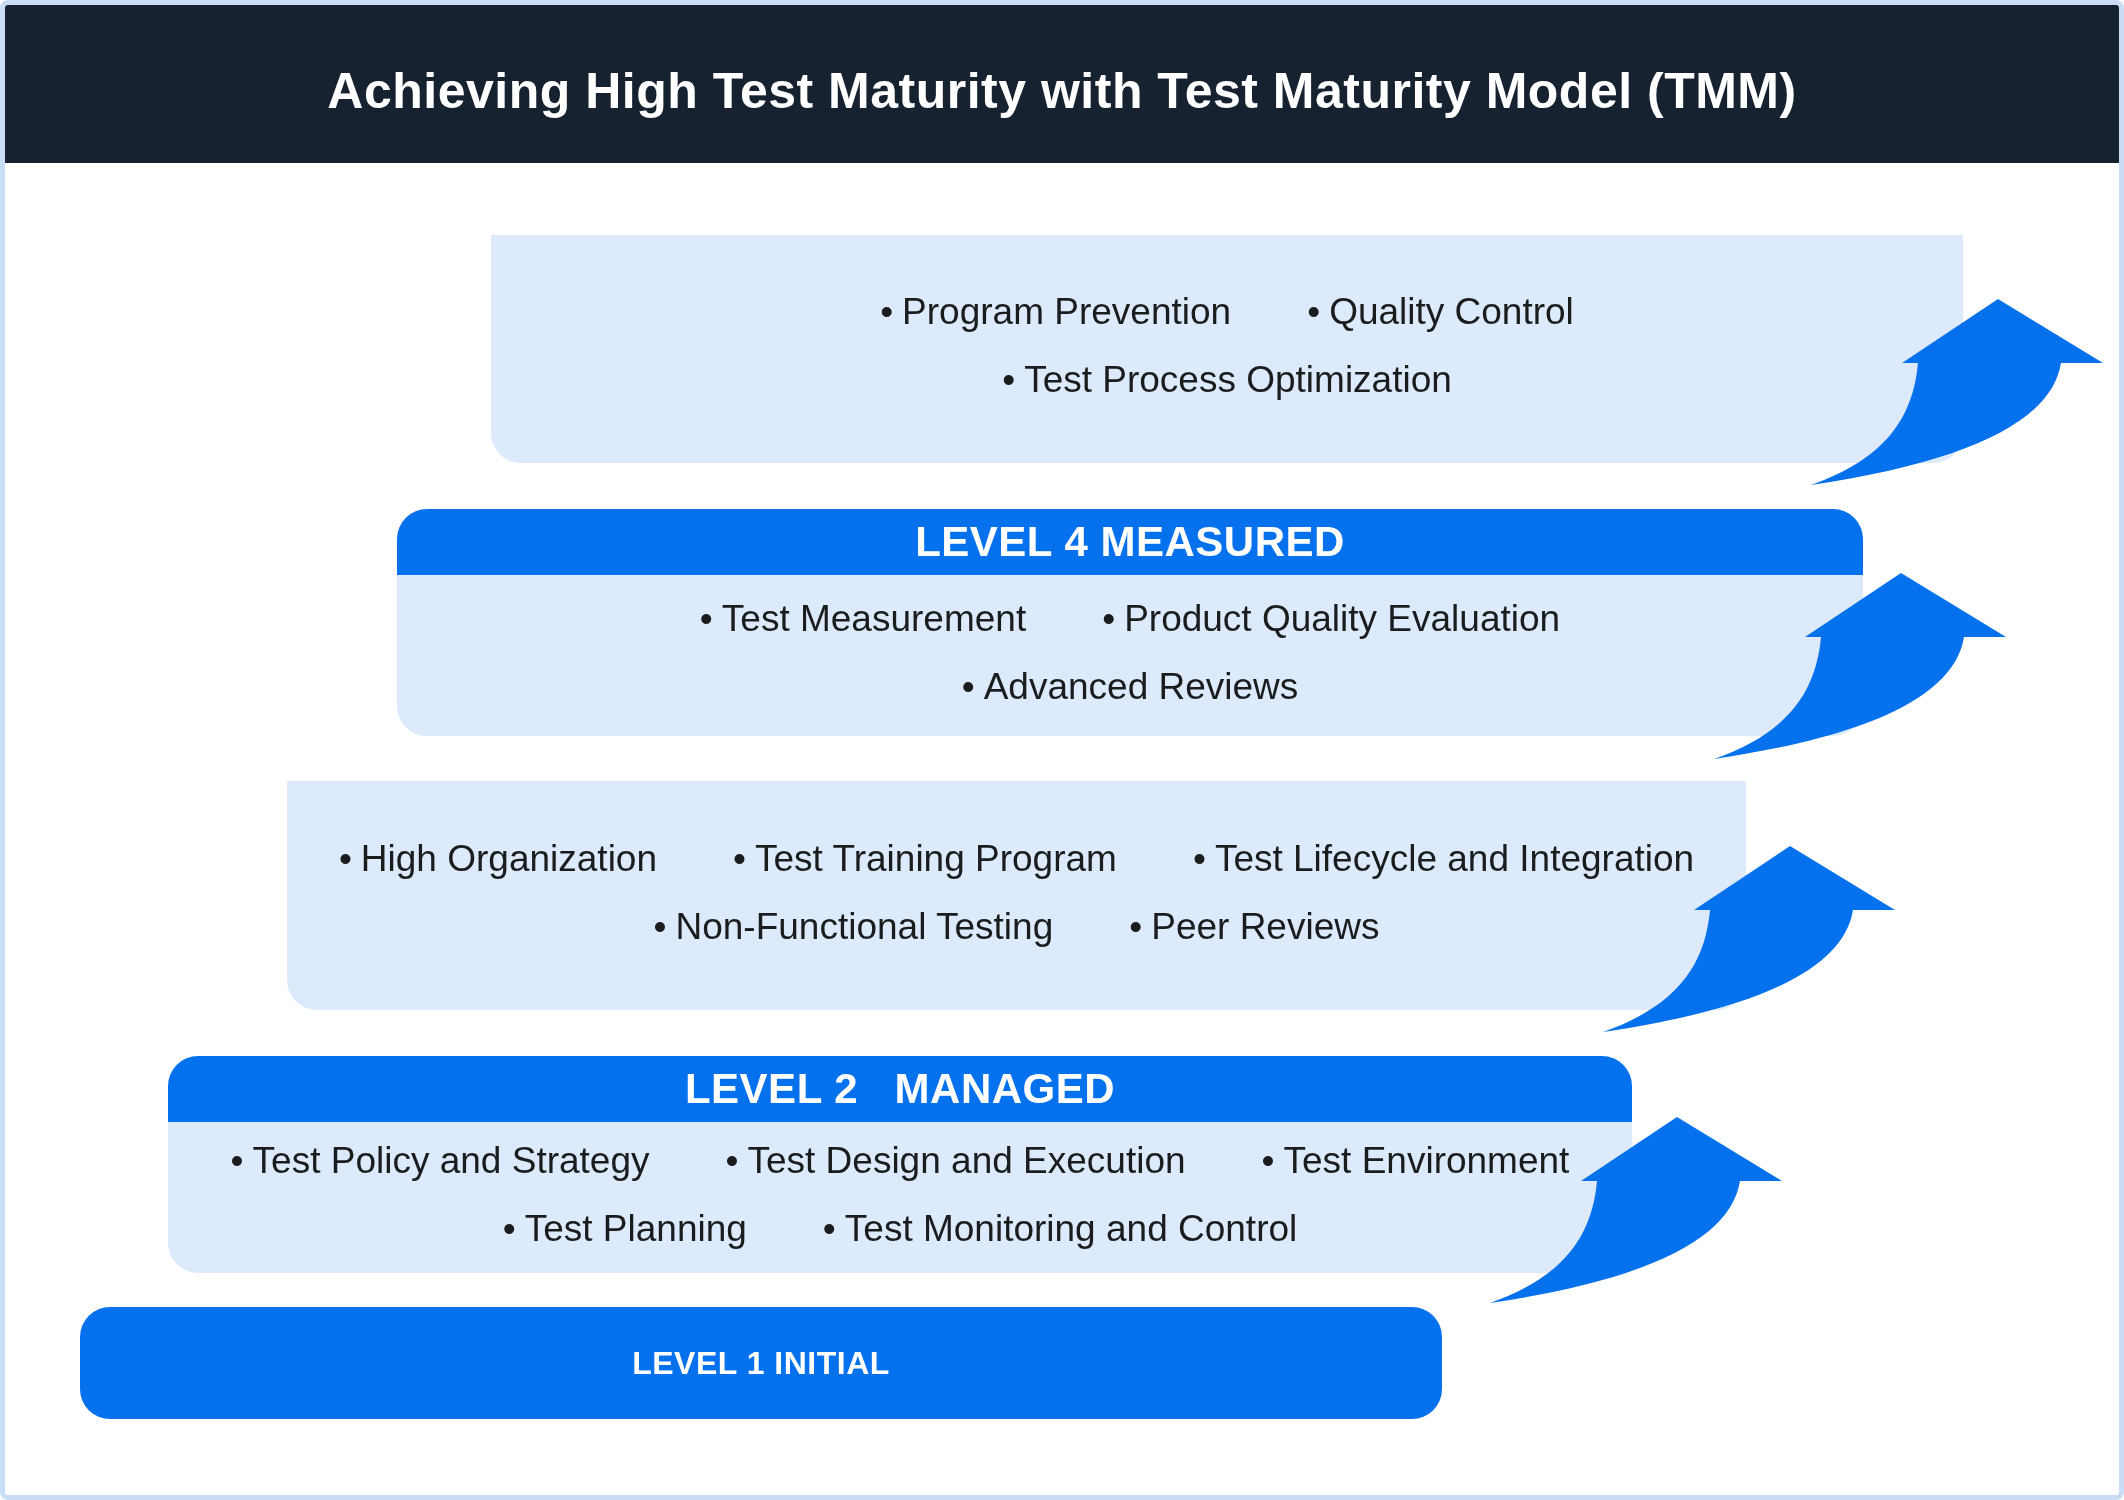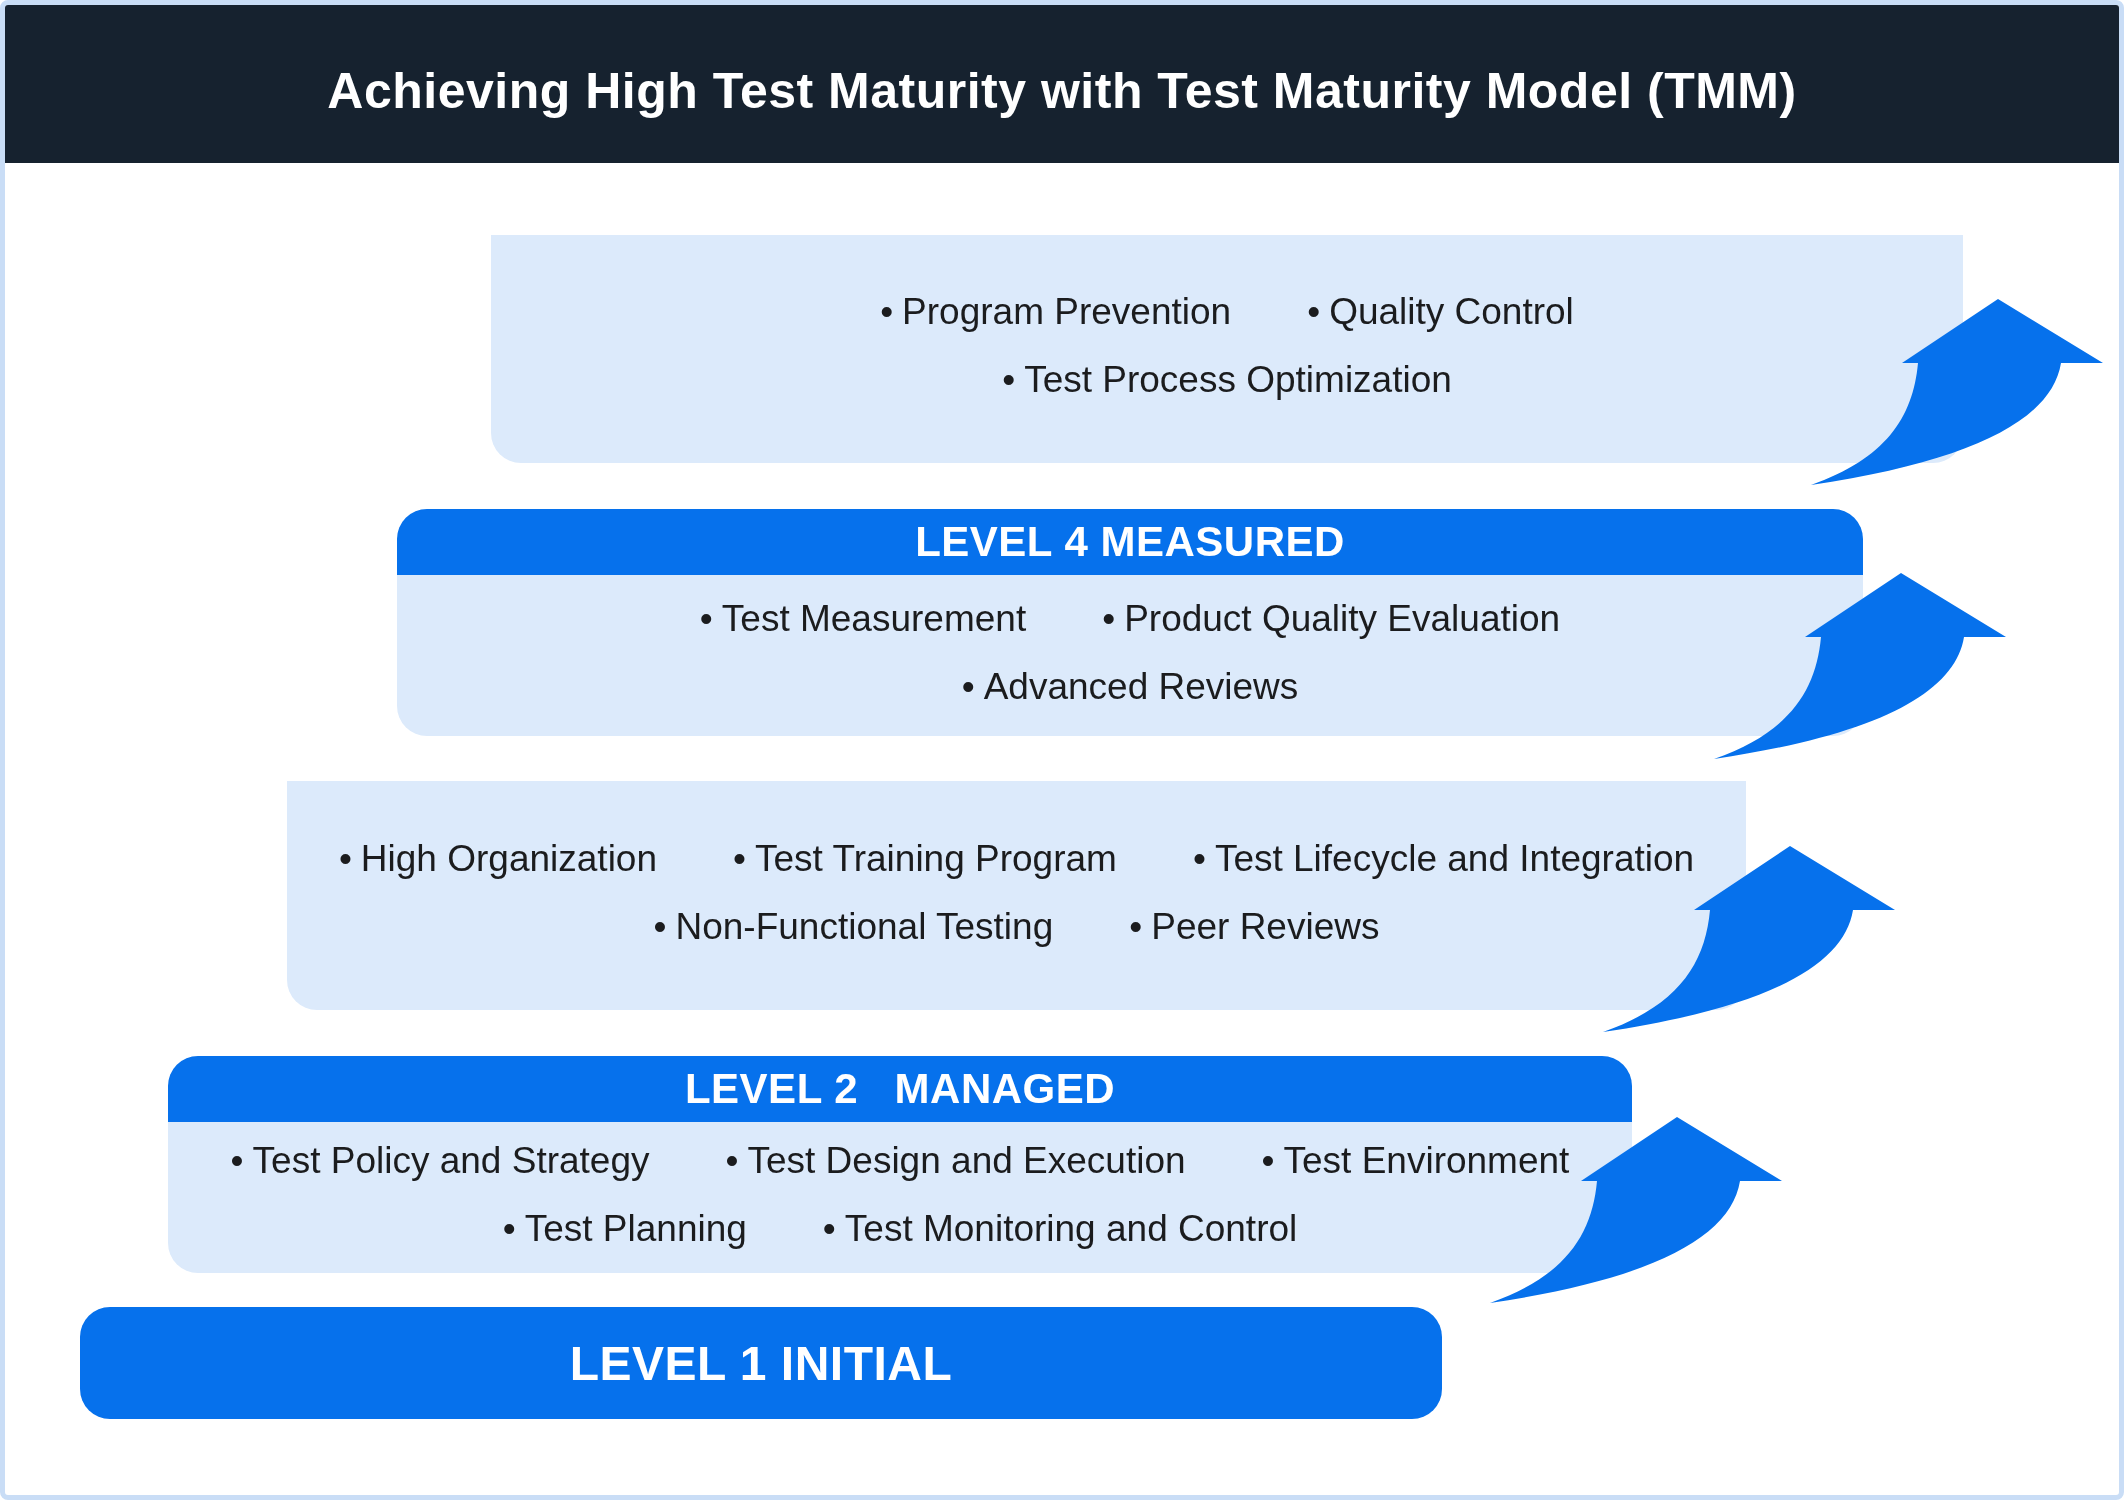--- a/index.html
+++ b/index.html
@@ -75,21 +75,21 @@
     margin-right:9px;
     color:var(--text-dark);
   }
 
   .level-solid{
     position:absolute;
     background:var(--accent-blue);
     border-radius:30px;
     display:flex;align-items:center;justify-content:center;
     color:var(--white);
-    font-size:48px;font-weight:bold;
+    font-size:32px;font-weight:bold;
     white-space:pre;
     letter-spacing:0.5px;
   }
 
   .growth-arrow{position:absolute;z-index:5;}
   .growth-arrow path{fill:var(--accent-blue);}
 </style>
 </head>
 <body>
 

